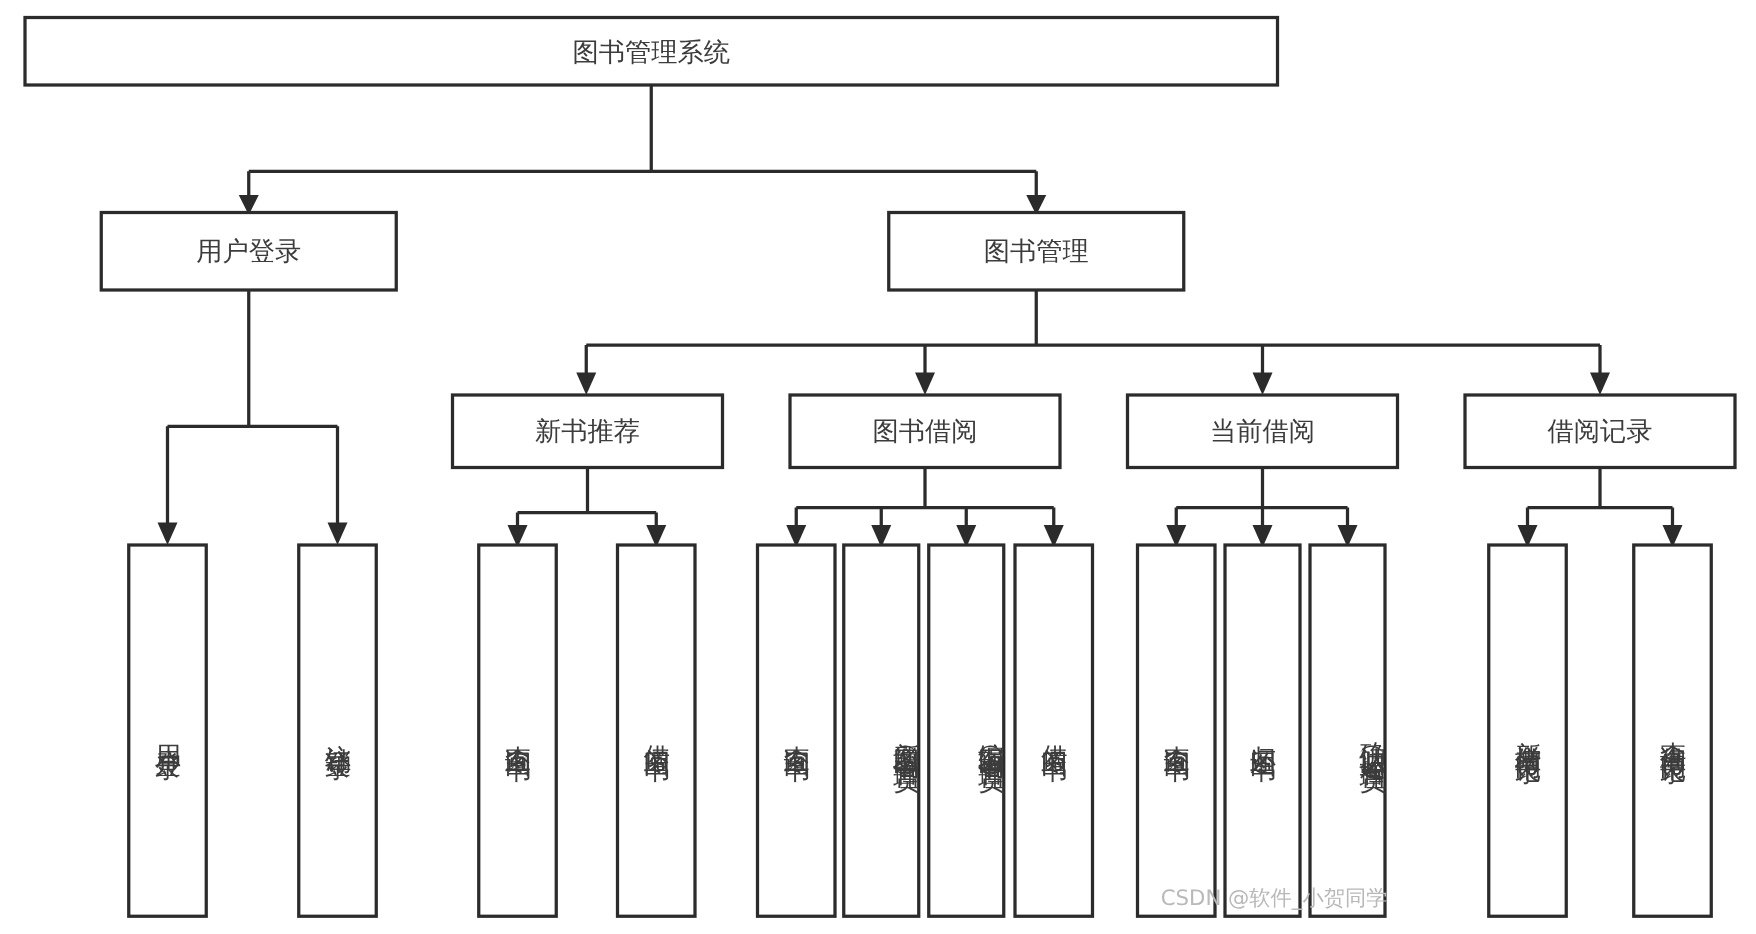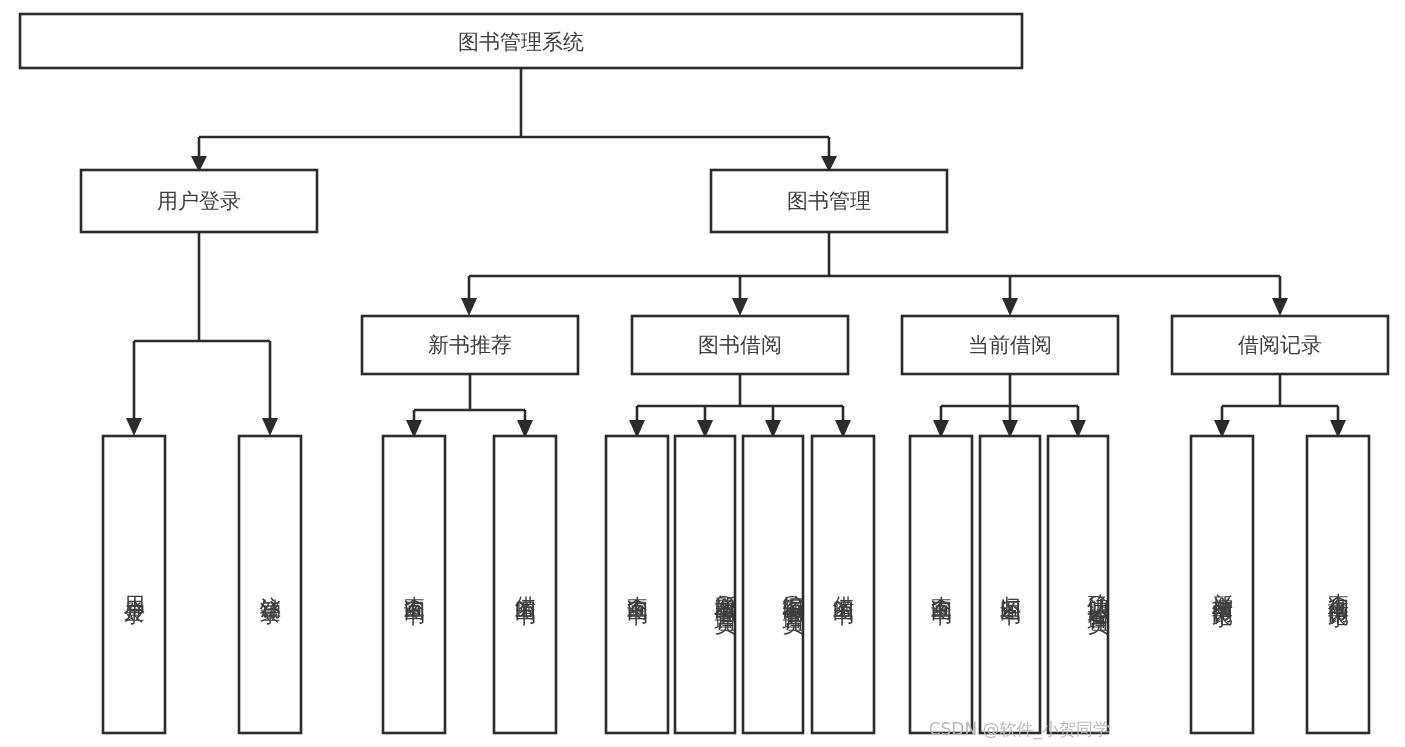--- a/index.html
+++ b/index.html
@@ -68,21 +68,21 @@
   .vbox-wrap {
     position: absolute;
     display: flex;
     align-items: center;
     justify-content: center;
     pointer-events: none;
   }
   #watermark {
     position: absolute;
     right: 10px;
-    bottom: 6px;
+    bottom: 17px;
     font-family: "DejaVu Sans", "Liberation Sans", sans-serif;
     font-size: 17px;
     color: #b9b9b9;
     white-space: nowrap;
     user-select: none;
   }
 </style>
 </head>
 <body>
 

